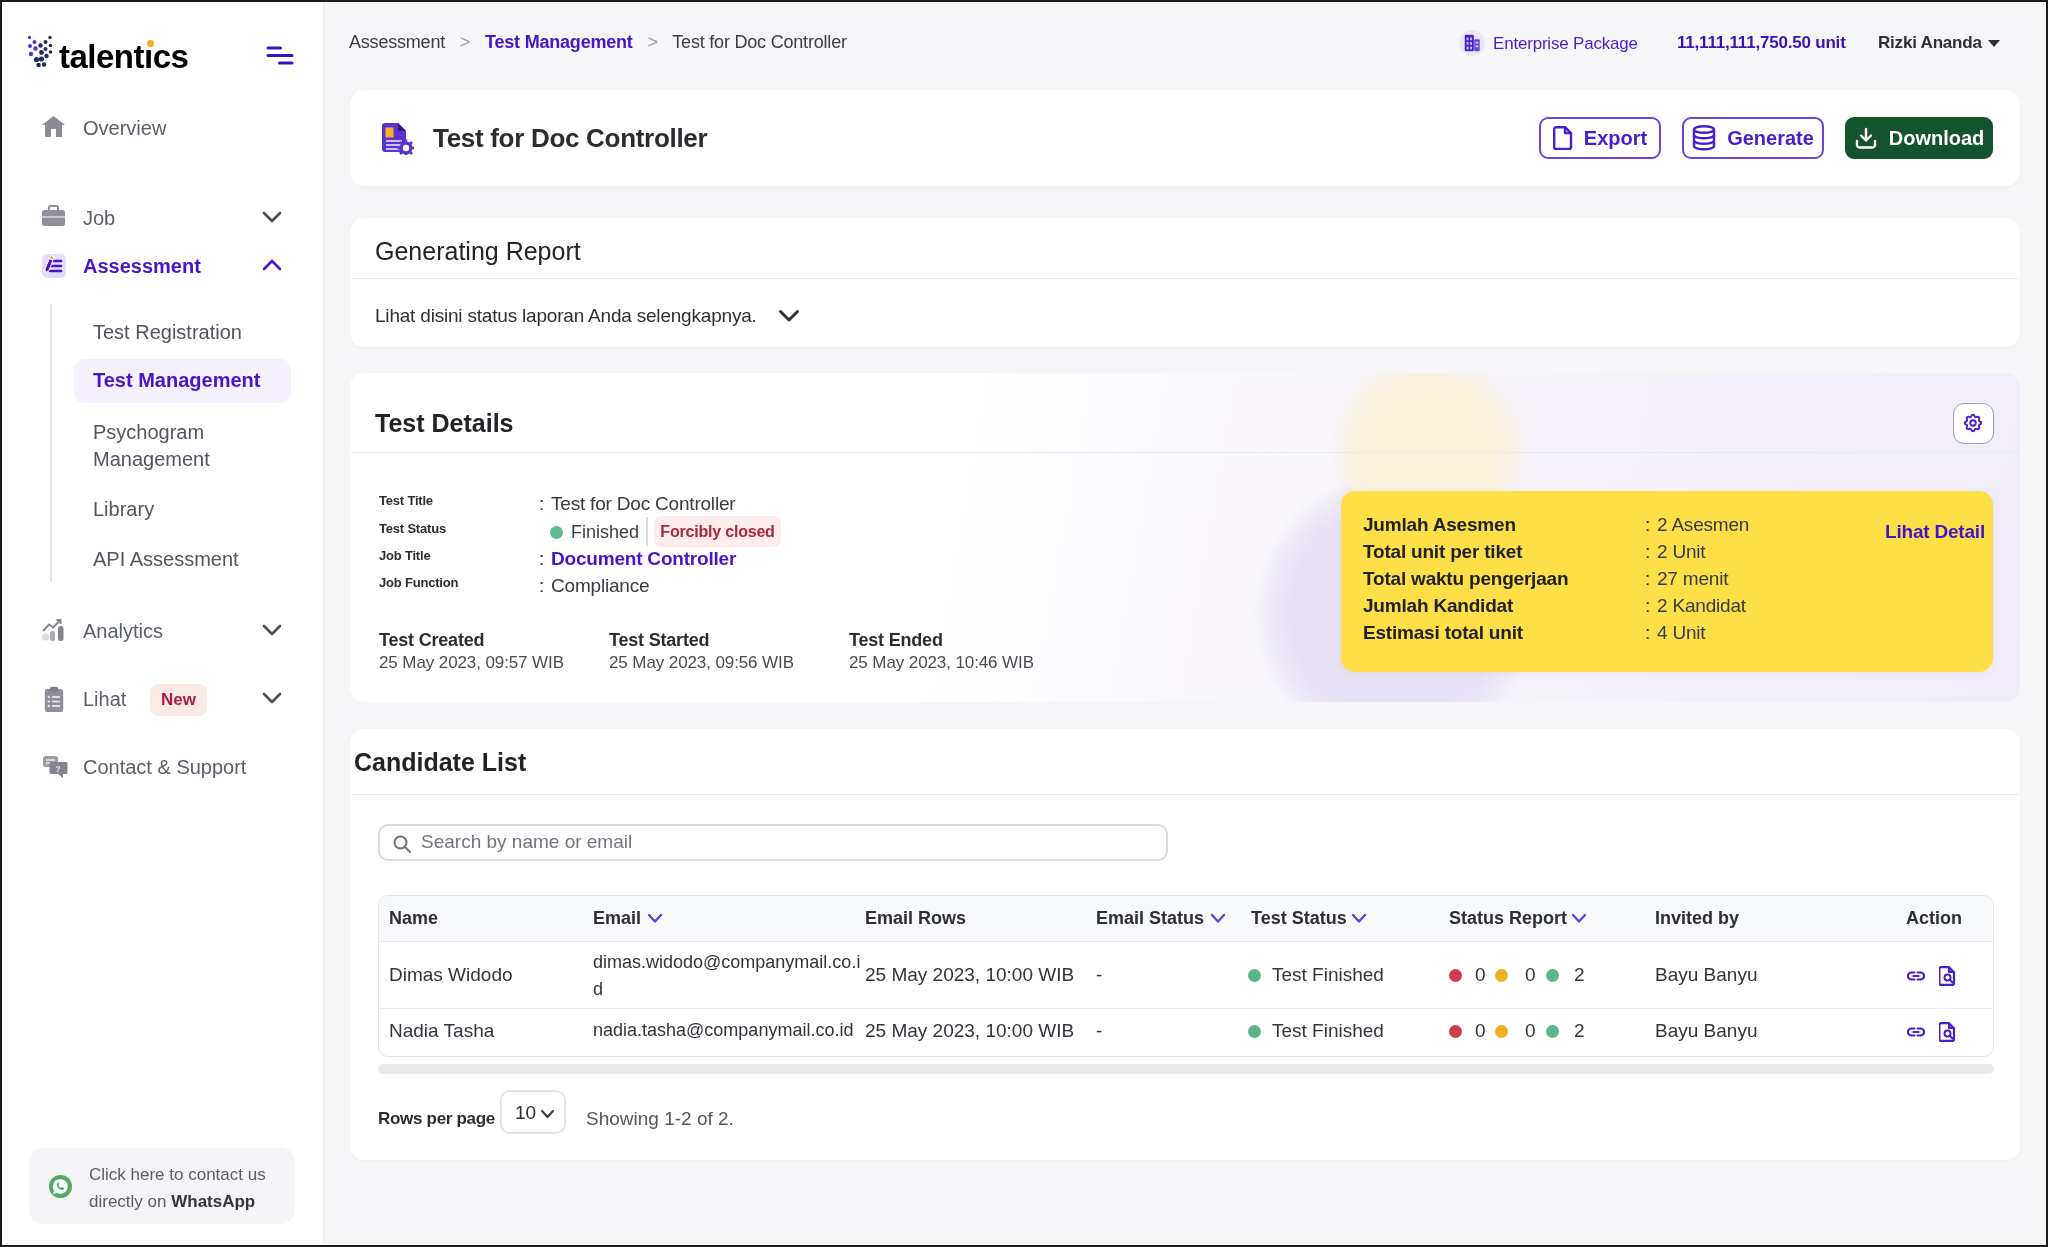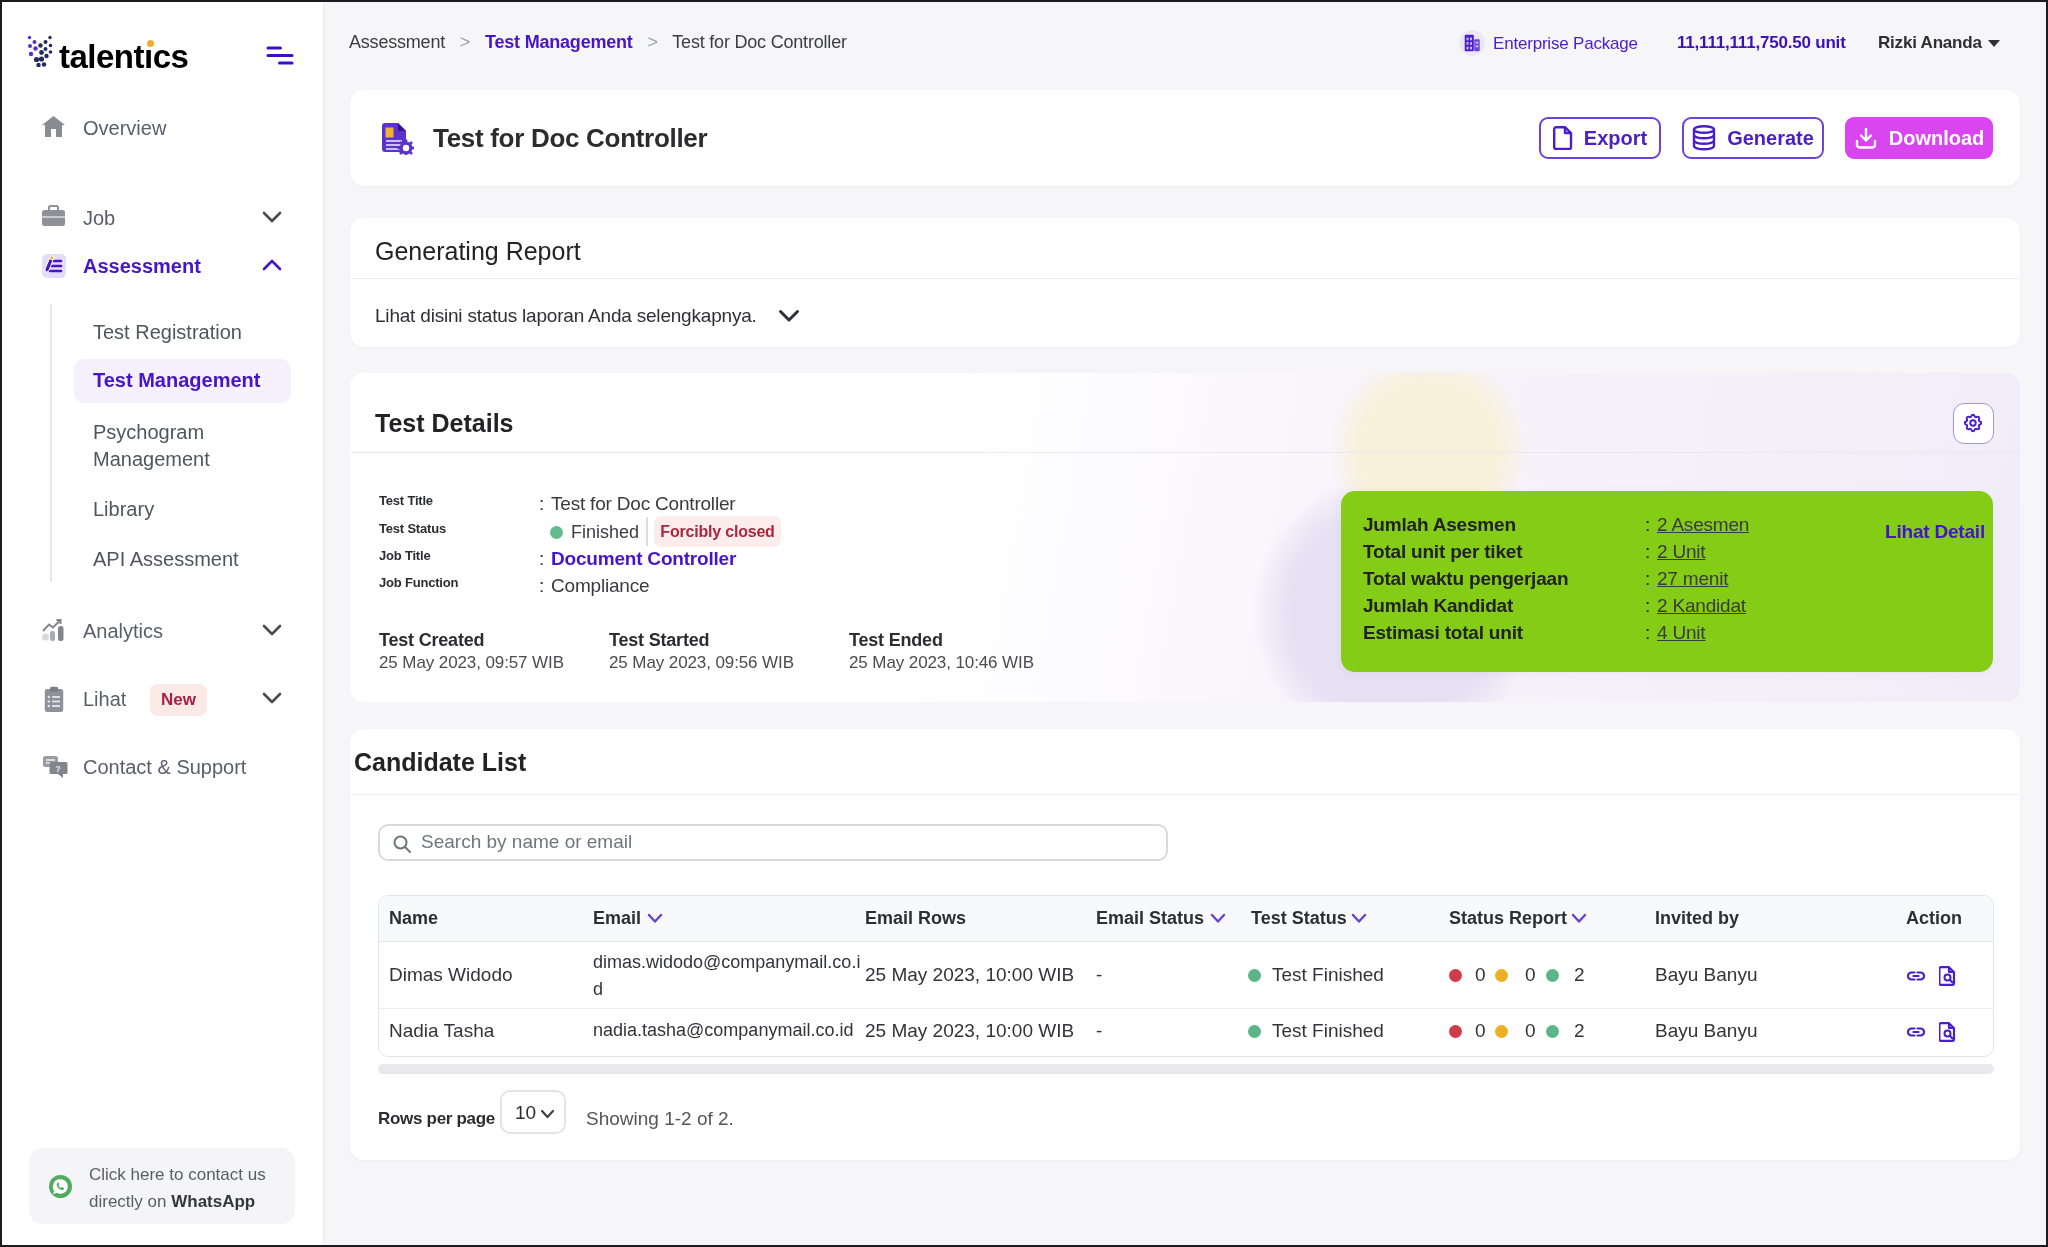--- a/index.html
+++ b/index.html
@@ -46,21 +46,21 @@
 #card-gen  { top:216px; height:129px; }
 #card-cand { top:727px; height:431px; }
 
 
 #hicon { position:absolute; left:378px; top:121px; }
 #htitle { position:absolute; left:431px; top:121px; font-size:26px; letter-spacing:-0.3px; font-weight:bold; color:#2b2b30; }
 .btn { position:absolute; top:115px; height:42px; border-radius:9px; font-size:20px; font-weight:bold; display:flex; align-items:center; justify-content:center; gap:11px; }
 .btn.outline { background:#fff; border:2px solid #6d43d8; color:#4a1ec8; }
 #btn-export { left:1537px; width:122px; }
 #btn-generate { left:1680px; width:142px; }
-#btn-download { left:1843px; width:148px; background:#d946ef; color:#ffffff; }
+#btn-download { left:1843px; width:148px; background:#14532d; color:#ffffff; }
 
 
 #gentitle { position:absolute; left:373px; top:235px; font-size:25px; font-weight:normal; color:#232327; }
 #gendiv { position:absolute; left:349px; top:276px; width:1668px; height:1px; background:#ececf0; }
 #gentext { position:absolute; left:373px; top:303px; font-size:19px; letter-spacing:-0.2px; color:#2f2f36; }
 #genchev { position:absolute; left:776px; top:307px; }
 
 
 #detbg { position:absolute; left:348px; top:371px; width:1670px; height:329px; border-radius:14px;
   background:
@@ -76,24 +76,24 @@
 .dcolon { position:absolute; left:537px; font-size:19px; color:#2c2c33; }
 .dval { position:absolute; left:549px; font-size:19px; letter-spacing:-0.2px; color:#3a3a41; }
 #fin-dot { position:absolute; left:548px; top:524px; width:13px; height:13px; border-radius:50%; background:#62bb8c; }
 #fin-txt { position:absolute; left:569px; top:520px; font-size:18px; color:#3c3c43; }
 #fin-sep { position:absolute; left:644px; top:515px; width:2px; height:29px; background:#dcdce2; }
 #fc-badge { position:absolute; left:652px; top:514px; width:127px; height:31px; background:#fceceb; border-radius:7px; text-align:center; line-height:31px; font-size:16px; letter-spacing:-0.2px; font-weight:bold; color:#a8283e; white-space:nowrap; }
 
 .tlabel { position:absolute; top:628px; font-size:18px; letter-spacing:-0.2px; font-weight:bold; color:#2c2c33; }
 .tval { position:absolute; top:651px; font-size:17px; letter-spacing:-0.1px; color:#4b4b52; }
 
-#detcard { position:absolute; left:1339px; top:489px; width:652px; height:181px; background:#84cc16; border-radius:14px; box-shadow:0 2px 10px rgba(70,50,130,0.05); }
+#detcard { position:absolute; left:1339px; top:489px; width:652px; height:181px; background:#fde047; border-radius:14px; box-shadow:0 2px 10px rgba(70,50,130,0.05); }
 .jlabel { position:absolute; left:22px; font-size:19px; letter-spacing:-0.2px; font-weight:bold; color:#212126; white-space:nowrap; }
 .jcolon { position:absolute; left:304px; font-size:19px; color:#212126; }
-.jval { position:absolute; left:316px; font-size:19px; letter-spacing:-0.2px; color:#3a3a41; white-space:nowrap;text-decoration:underline; }
+.jval { position:absolute; left:316px; font-size:19px; letter-spacing:-0.2px; color:#3a3a41; white-space:nowrap; }
 #lihat { position:absolute; left:544px; top:30px; font-size:19px; letter-spacing:-0.2px; font-weight:bold; color:#4315c8; }
 
 
 #candtitle { position:absolute; left:352px; top:746px; font-size:25px; font-weight:bold; color:#232327; }
 #canddiv { position:absolute; left:349px; top:792px; width:1668px; height:1px; background:#ececf0; }
 #searchbox { position:absolute; left:376px; top:822px; width:790px; height:37px; background:#fff; border:2px solid #d8dade; border-radius:10px; }
 #searchbox span { position:absolute; left:41px; top:5px; font-size:19px; color:#71767e; }
 
 #tablewrap { position:absolute; left:376px; top:893px; width:1616px; height:162px; border:1px solid #e3e5ea; border-radius:10px; overflow:hidden; }
 #thead { position:absolute; left:0; top:0; width:1614px; height:46px; background:#f8f9fa; border-bottom:1px solid #e3e5ea; }

